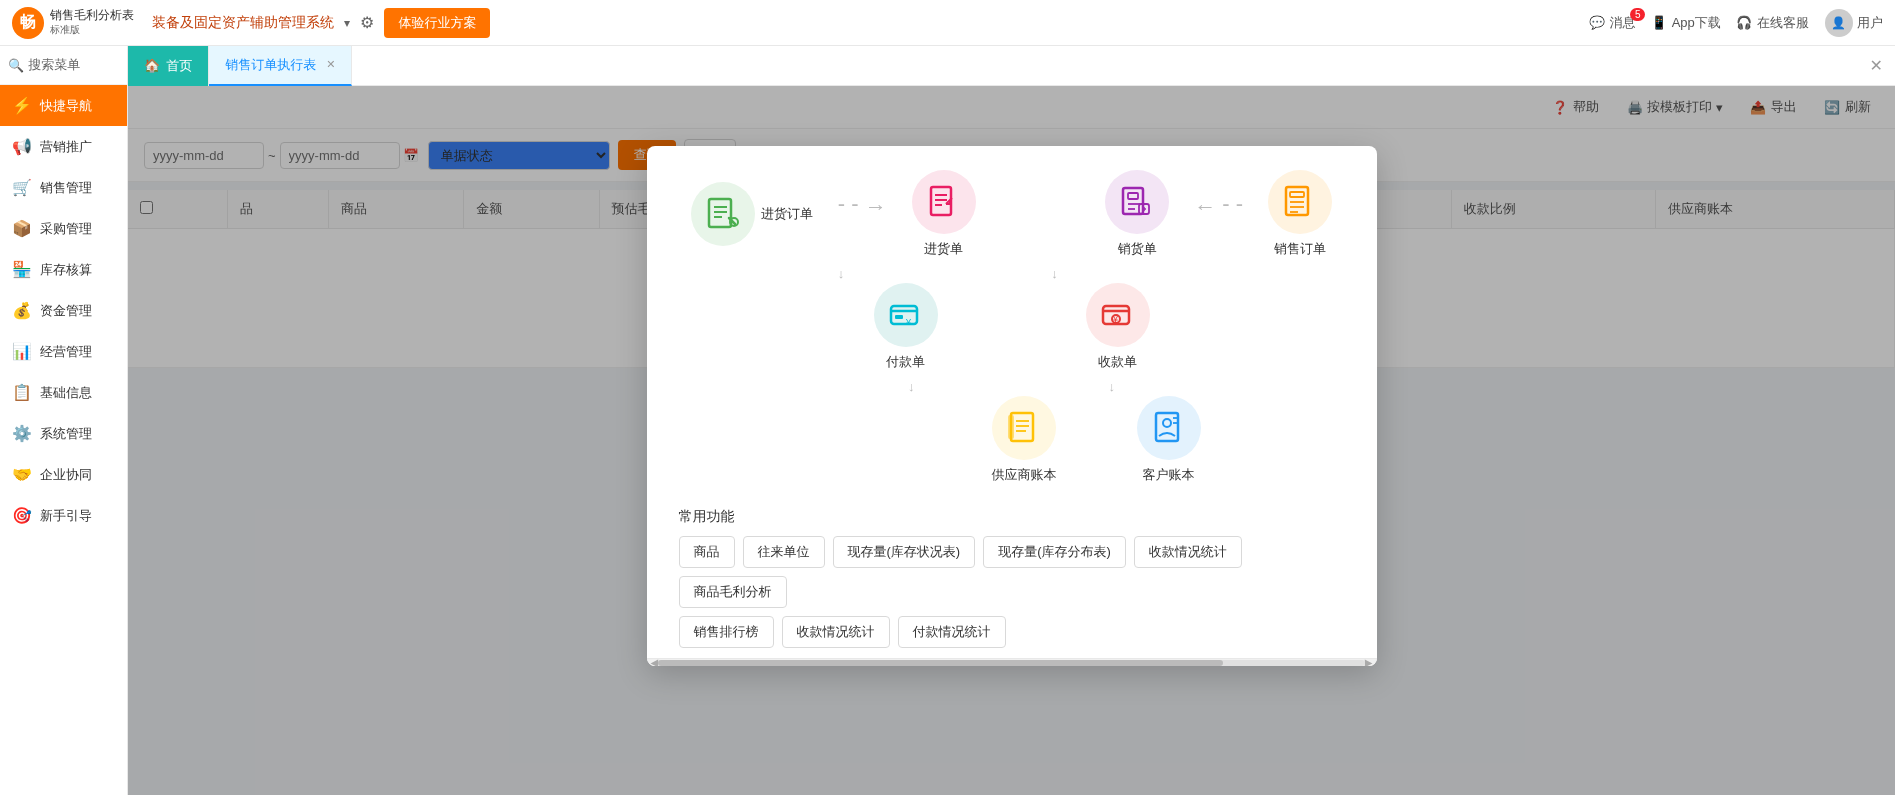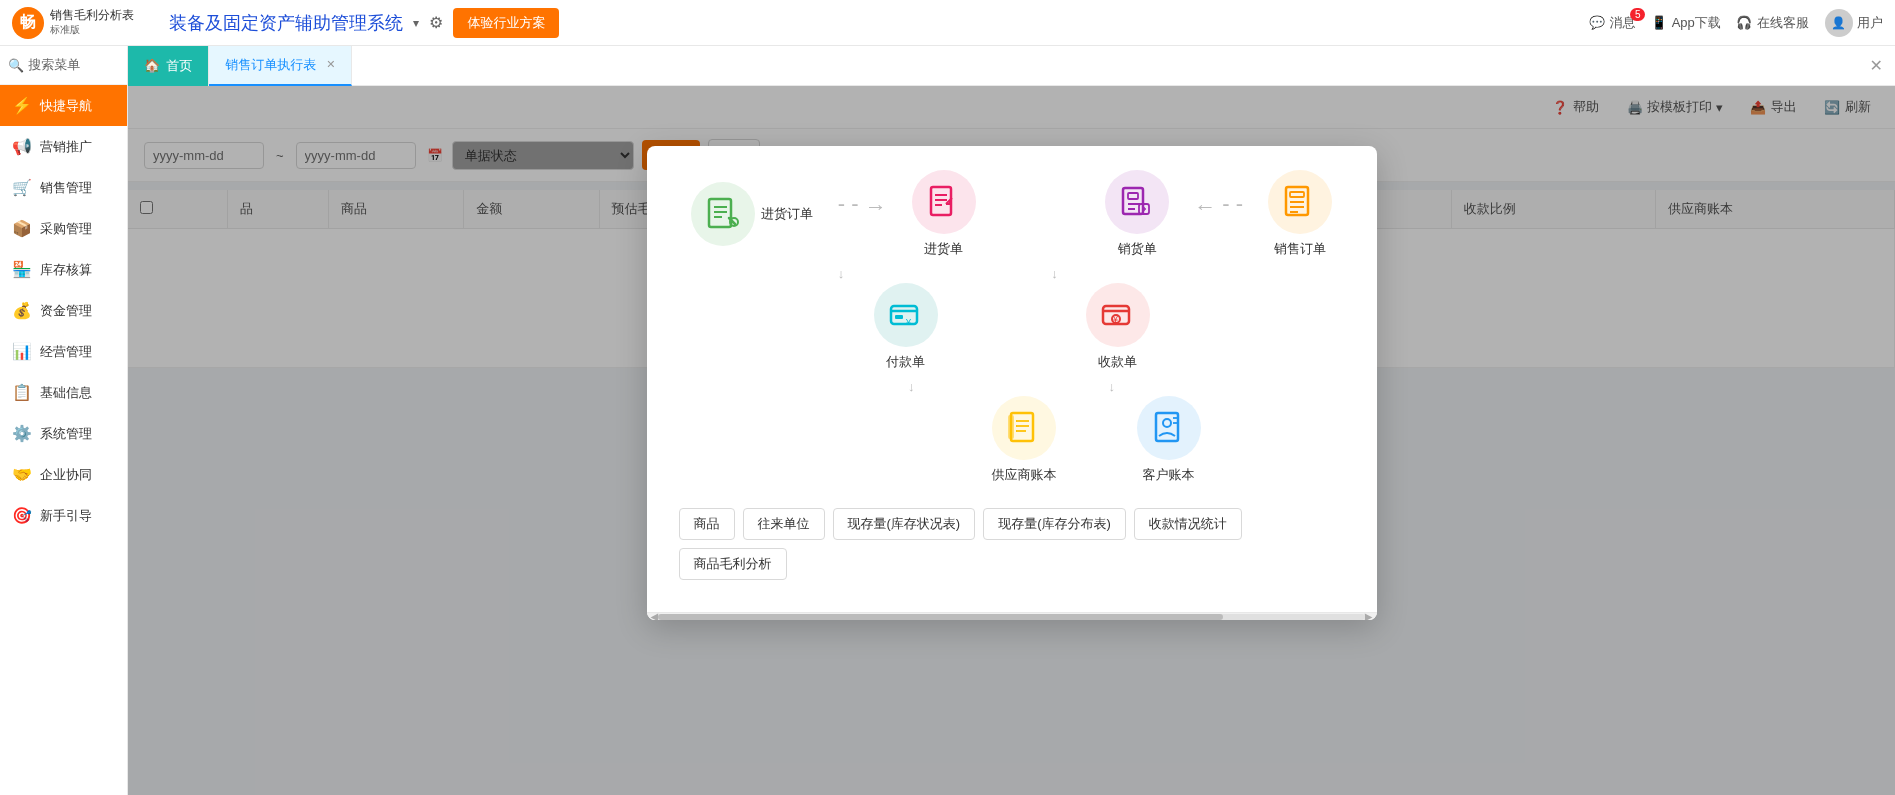--- a/index.html
+++ b/index.html
@@ -12,21 +12,21 @@
     .sidebar { width: 128px; background: #fff; border-right: 1px solid #e8e8e8; flex-shrink: 0; display: flex; flex-direction: column; }
     .content-area { flex: 1; display: flex; flex-direction: column; overflow: hidden; background: #f0f2f5; }
     .tab-bar { display: flex; align-items: center; background: #fff; height: 40px; border-bottom: 1px solid #e8e8e8; flex-shrink: 0; }
     .page-content { flex: 1; overflow: auto; position: relative; }
 
     
     .logo-area { display: flex; align-items: center; gap: 6px; min-width: 120px; }
     .logo-icon { width: 32px; height: 32px; background: #ff7300; border-radius: 50%; display: flex; align-items: center; justify-content: center; color: white; font-size: 16px; font-weight: bold; }
     .logo-text { font-size: 12px; color: #333; line-height: 1.3; }
     .logo-sub { font-size: 10px; color: #666; }
-    .system-title { font-size: 18px; color: #1d4ed8; margin-left: 25px; }
+    .system-title { font-size: 14px; color: #c2410c; margin-left: 8px; }
     .dropdown-arrow { color: #666; cursor: pointer; font-size: 12px; }
     .settings-icon { color: #666; cursor: pointer; font-size: 16px; }
     .trial-btn { background: #ff7300; color: white; border: none; border-radius: 4px; padding: 6px 14px; cursor: pointer; font-size: 13px; }
     .top-right { margin-left: auto; display: flex; align-items: center; gap: 16px; }
     .top-icon-item { display: flex; align-items: center; gap: 4px; color: #555; cursor: pointer; font-size: 13px; position: relative; }
     .badge { background: #f5222d; color: white; border-radius: 10px; padding: 1px 5px; font-size: 10px; position: absolute; top: -6px; right: -10px; }
     .user-avatar { width: 28px; height: 28px; background: #ccc; border-radius: 50%; display: flex; align-items: center; justify-content: center; color: #888; font-size: 12px; }
 
     
     .sidebar-search { padding: 10px 8px; border-bottom: 1px solid #f0f0f0; }
@@ -43,25 +43,25 @@
     .tab-item.active { background: #e6f7ff; color: #1890ff; border-bottom: 2px solid #1890ff; }
     .tab-home { background: #1db9aa; color: white; }
     .tab-close { color: #999; font-size: 11px; margin-left: 4px; cursor: pointer; }
 
     
     .page-toolbar { display: flex; align-items: center; justify-content: flex-end; padding: 8px 16px; gap: 12px; background: #fff; border-bottom: 1px solid #f0f0f0; }
     .toolbar-btn { display: flex; align-items: center; gap: 4px; color: #555; cursor: pointer; font-size: 13px; padding: 4px 8px; }
 
     
     .filter-row { display: flex; align-items: center; gap: 8px; padding: 10px 16px; background: #fff; border-bottom: 1px solid #f0f0f0; flex-wrap: wrap; }
-    .date-range { display: flex; align-items: center; gap: 12px; }
+    .date-range { display: flex; align-items: center; gap: 4px; }
     .date-input { border: 1px solid #d9d9d9; border-radius: 4px; padding: 5px 8px; font-size: 13px; color: #999; width: 120px; }
     .date-sep { color: #666; }
     .calendar-icon { color: #999; cursor: pointer; }
-    .status-select { border: 1px solid #d9d9d9; border-radius: 4px; padding: 5px 100px 5px 8px; font-size: 13px; color: #333; background: #a3a3a3; }
+    .status-select { border: 1px solid #d9d9d9; border-radius: 4px; padding: 5px 100px 5px 8px; font-size: 13px; color: #333; background: #3b82f6; }
     .query-btn { background: #ff7300; color: white; border: none; border-radius: 4px; padding: 6px 16px; cursor: pointer; font-size: 13px; }
     .setting-btn { background: #fff; color: #555; border: 1px solid #d9d9d9; border-radius: 4px; padding: 6px 12px; cursor: pointer; font-size: 13px; }
     .more-conditions { color: #1890ff; cursor: pointer; font-size: 13px; }
 
     
     .table-wrapper { background: #fff; margin: 8px 0 0 0; overflow: auto; }
     table { width: 100%; border-collapse: collapse; font-size: 13px; }
     th { background: #fafafa; border-bottom: 1px solid #e8e8e8; border-right: 1px solid #e8e8e8; padding: 10px 12px; text-align: left; color: #555; white-space: nowrap; font-weight: 500; }
     td { border-bottom: 1px solid #f0f0f0; border-right: 1px solid #f0f0f0; padding: 10px 12px; color: #333; white-space: nowrap; }
     .no-data { text-align: center; padding: 60px; color: #999; font-size: 14px; }
@@ -415,28 +415,34 @@
                     </div>
                     <span class="flow-label">客户账本</span>
                   </div>
 
                   <div style="width:64px;"></div>
                 </div>
 
               </div>
 
               <div class="common-func">
+                <div class="common-func-title">常用功能</div>
                 <div class="func-btns">
                   <button class="func-btn">商品</button>
                   <button class="func-btn">往来单位</button>
                   <button class="func-btn">现存量(库存状况表)</button>
                   <button class="func-btn">现存量(库存分布表)</button>
                   <button class="func-btn">收款情况统计</button>
                   <button class="func-btn">商品毛利分析</button>
                 </div>
+                <div class="func-btns">
+                  <button class="func-btn">销售排行榜</button>
+                  <button class="func-btn">收款情况统计</button>
+                  <button class="func-btn">付款情况统计</button>
+                </div>
               </div>
 
             </div>
 
             <div class="modal-scrollbar">
               <span class="scrollbar-arrow">◀</span>
               <div class="modal-scrollbar-track">
                 <div class="modal-scrollbar-thumb"></div>
               </div>
               <span class="scrollbar-arrow">▶</span>

